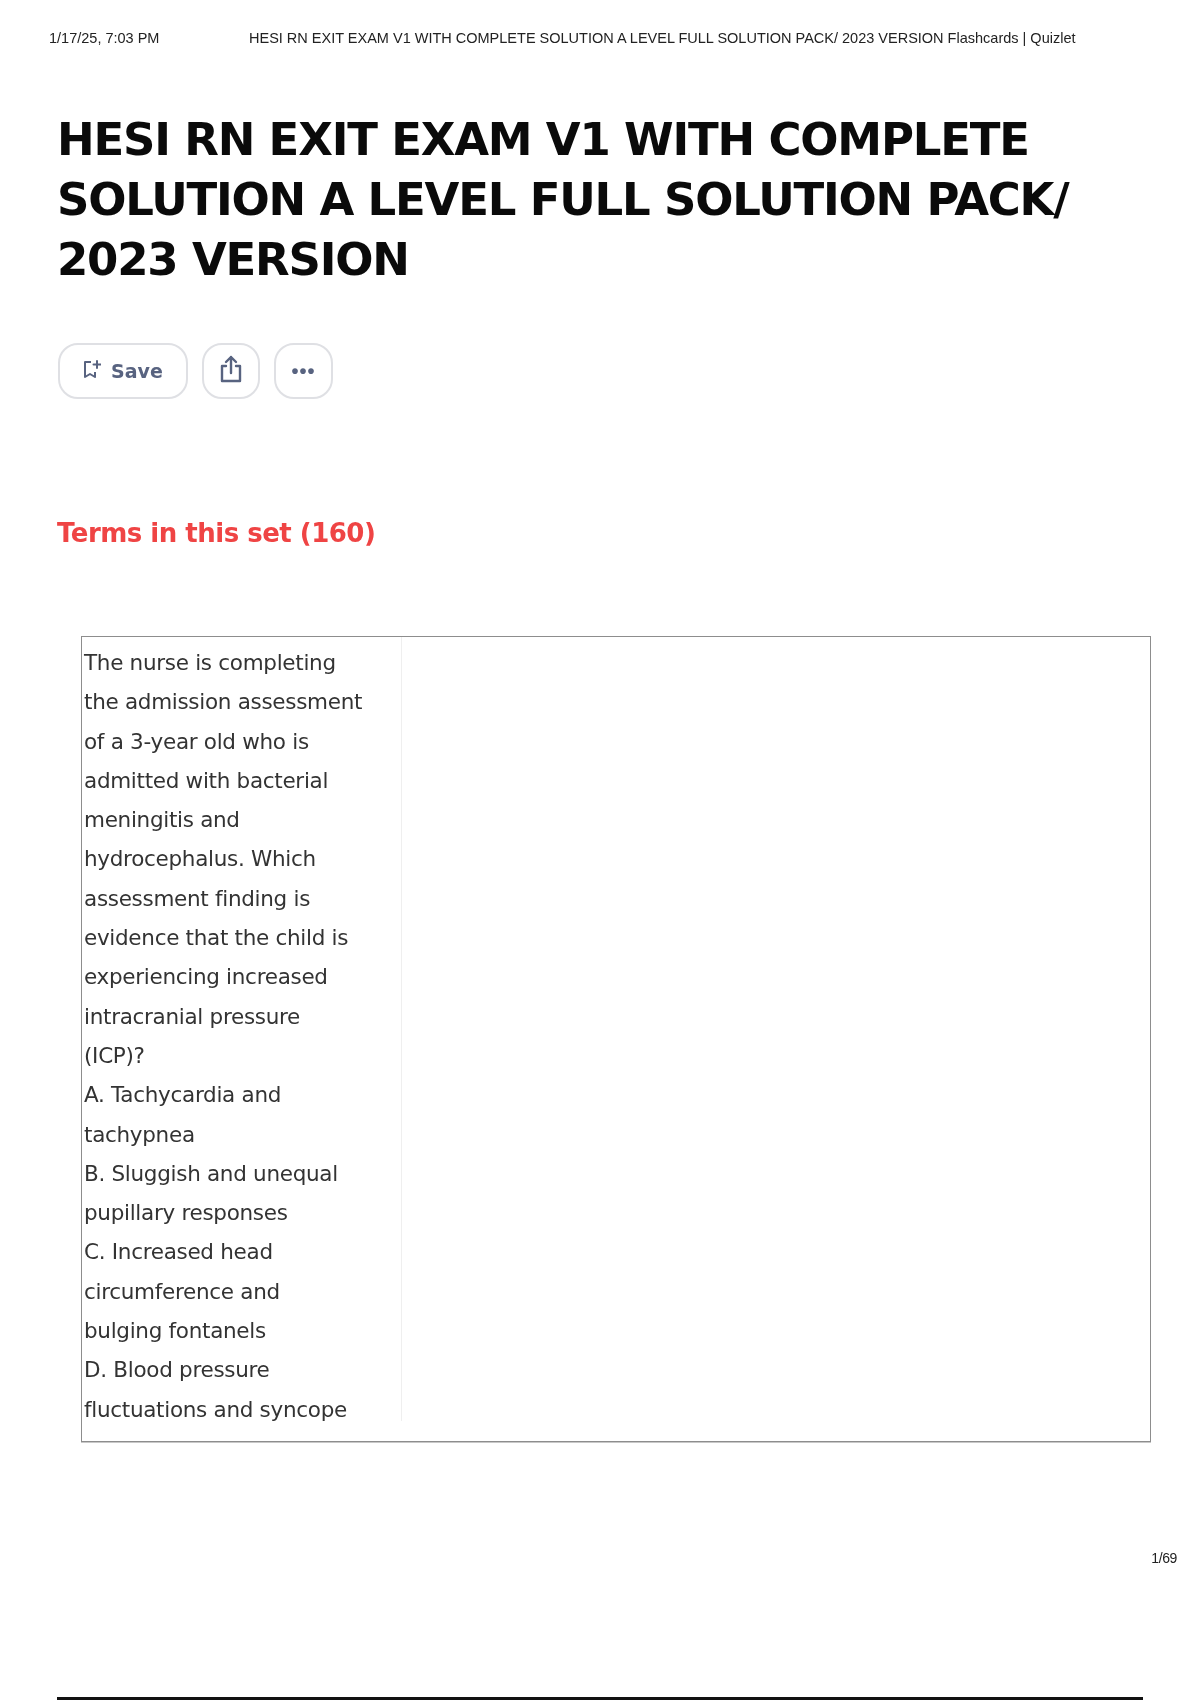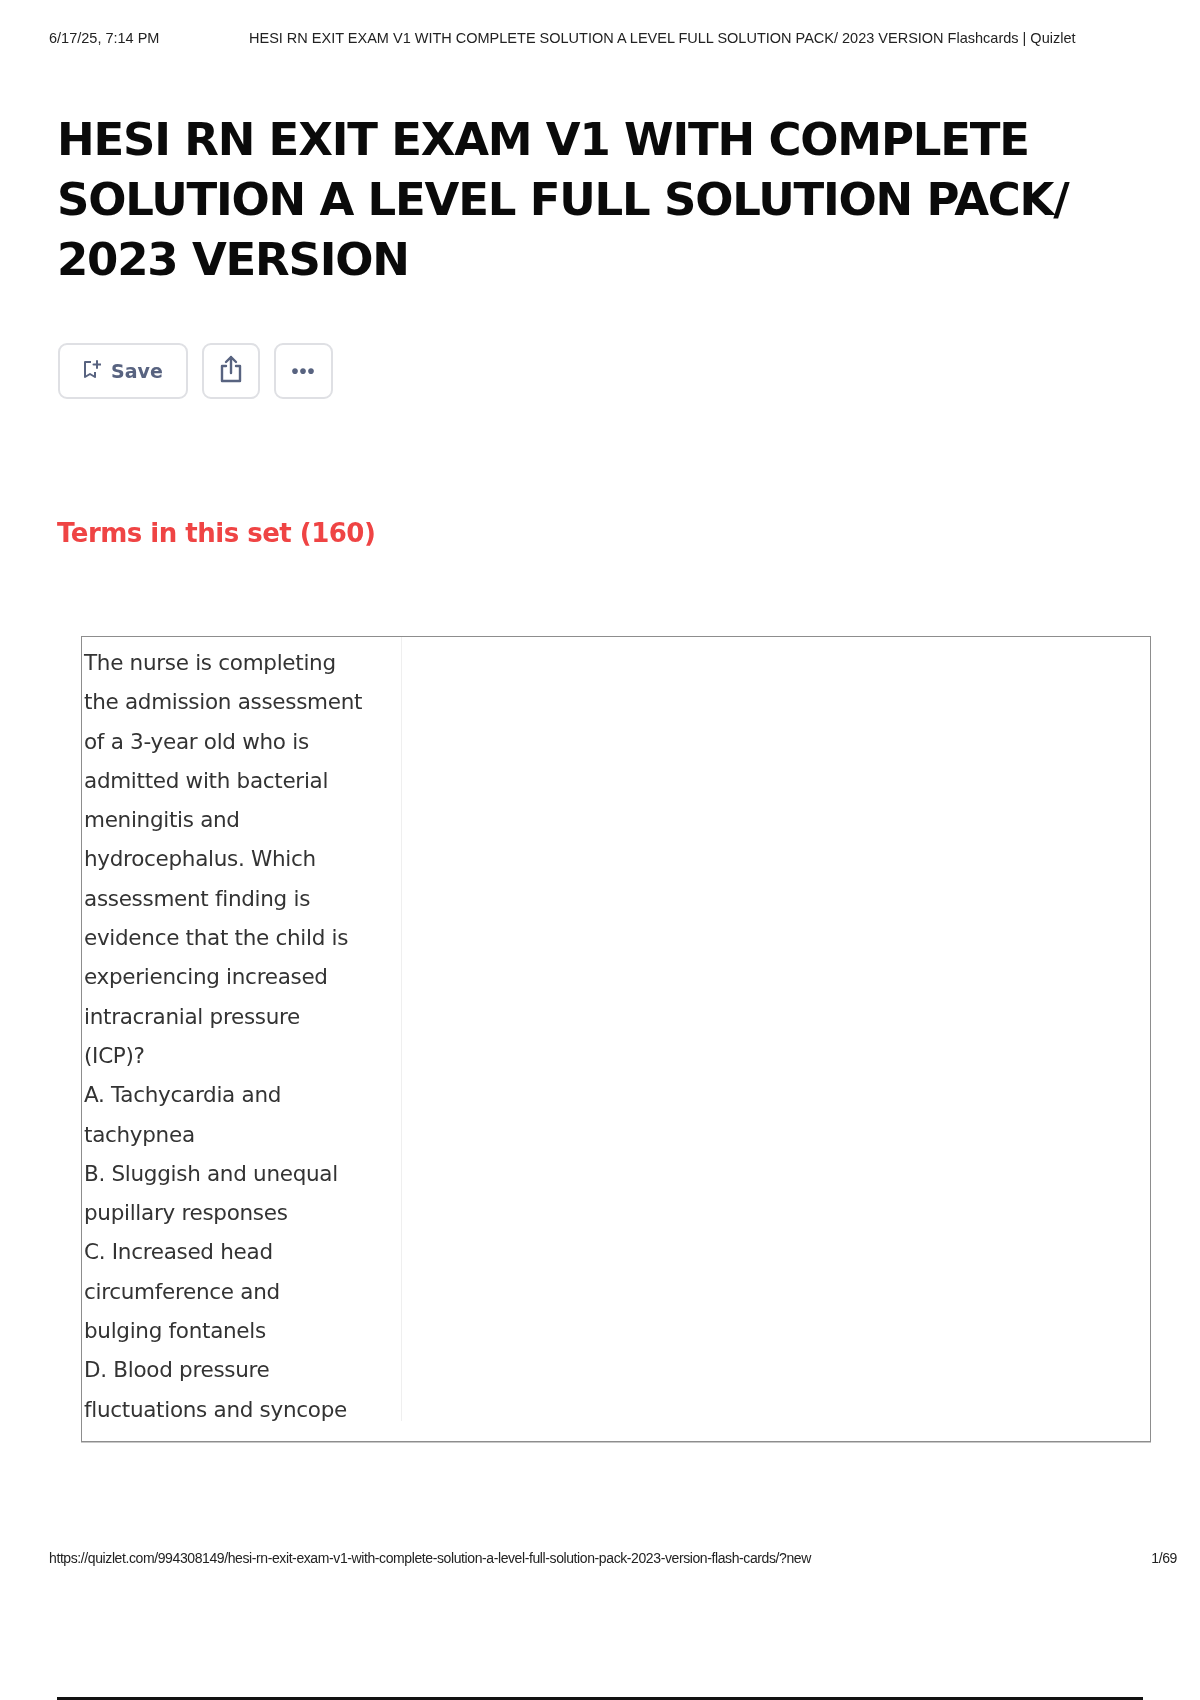--- a/index.html
+++ b/index.html
@@ -2,38 +2,38 @@
 <html><head>
 <meta charset="utf-8">
 <style>
   html, body { margin: 0; padding: 0; background: #ffffff; }
   body { width: 1200px; height: 1700px; position: relative; overflow: hidden; color: #111; font-family: "Liberation Sans", sans-serif; }
   .print-header { position: absolute; top: 30px; left: 49px; right: 28px; height: 20px; font-size: 14.5px; color: #222; font-family: "Liberation Sans", sans-serif; }
   .print-header .date { position: absolute; left: 0; top: 0; }
   .print-header .title { position: absolute; left: 200px; top: 0; white-space: nowrap; }
   .page-title { position: absolute; left: 57px; top: 110px; width: 1120px; margin: 0; font-family: "DejaVu Sans", sans-serif; font-weight: 900; font-size: 45px; line-height: 60px; letter-spacing: -1.2px; color: #0a0a0a; text-transform: uppercase; }
   .actions { position: absolute; left: 58px; top: 343px; display: flex; gap: 14px; }
-  .btn { height: 56px; border: 2px solid #dfe0e4; border-radius: 9px; background: #fff; display: flex; align-items: center; justify-content: center; box-sizing: border-box; color: #586380; cursor: pointer; }
+  .btn { height: 56px; border: 2px solid #dfe0e4; border-radius: 20px; background: #fff; display: flex; align-items: center; justify-content: center; box-sizing: border-box; color: #586380; cursor: pointer; }
   .btn.save { width: 130px; gap: 10px; font-family: "DejaVu Sans", sans-serif; font-weight: bold; font-size: 19px; }
   .btn.icon-only { width: 58px; }
   .btn.more { width: 59px; font-size: 20px; letter-spacing: 1px; font-weight: bold; }
   .terms-heading { position: absolute; left: 57px; top: 518px; margin: 0; font-family: "DejaVu Sans", sans-serif; font-weight: bold; font-size: 26px; letter-spacing: -0.5px; color: #ef4444; }
   .card-table { position: absolute; left: 81px; top: 636px; width: 1070px; height: 806px; border: 1.5px solid #8d8d8d; box-sizing: border-box; display: flex; box-shadow: 0 1px 0 #c8c8c8; }
   .term { width: 320px; padding: 6px 2px 0 2px; border-right: 1px solid #efefef; font-family: "DejaVu Sans", sans-serif; font-size: 21.5px; line-height: 39.3px; color: #333; letter-spacing: -0.3px; white-space: pre-line; height: 784px; box-sizing: border-box; }
   .definition { flex: 1; padding: 6px 0 0 48px; font-family: "DejaVu Sans", sans-serif; font-size: 21.5px; line-height: 39.3px; color: #333; letter-spacing: -0.3px; }
   .print-footer { position: absolute; top: 1550px; left: 49px; right: 15px; height: 20px; font-size: 14px; color: #222; letter-spacing: -0.4px; }
   .print-footer .url { position: absolute; left: 0; top: 0; white-space: nowrap; }
   .print-footer .page { position: absolute; right: 8px; top: 0; }
   .bottom-rule { position: absolute; left: 57px; top: 1697px; width: 1086px; height: 3px; background: #111; }
 </style>
 </head>
 <body>
 
 <div class="print-header">
-  <span class="date">6/17/25, 7:14 PM</span>
+  <span class="date">1/17/25, 7:03 PM</span>
   <span class="title">HESI RN EXIT EXAM V1 WITH COMPLETE SOLUTION A LEVEL FULL SOLUTION PACK/ 2023 VERSION Flashcards | Quizlet</span>
 </div>
 
 <h1 class="page-title">HESI RN EXIT EXAM V1 WITH COMPLETE SOLUTION A LEVEL FULL SOLUTION PACK/ 2023 VERSION</h1>
 
 <div class="actions">
   <div class="btn save">
     <span>
       <svg width="18" height="19" viewBox="0 0 18 19" fill="none" stroke="#586380" stroke-width="2">
         <path d="M8 2H2v15l5-3 5 3v-5" stroke-linejoin="round"></path>
@@ -74,17 +74,16 @@
 B. Sluggish and unequal
 pupillary responses
 C. Increased head
 circumference and
 bulging fontanels
 D. Blood pressure
 fluctuations and syncope</div>
 </div>
 
 <div class="print-footer">
-  <span class="url">https://quizlet.com/994308149/hesi-rn-exit-exam-v1-with-complete-solution-a-level-full-solution-pack-2023-version-flash-cards/?new</span>
   <span class="page">1/69</span>
 </div>
 
 <div class="bottom-rule"></div>
 
 </body></html>

